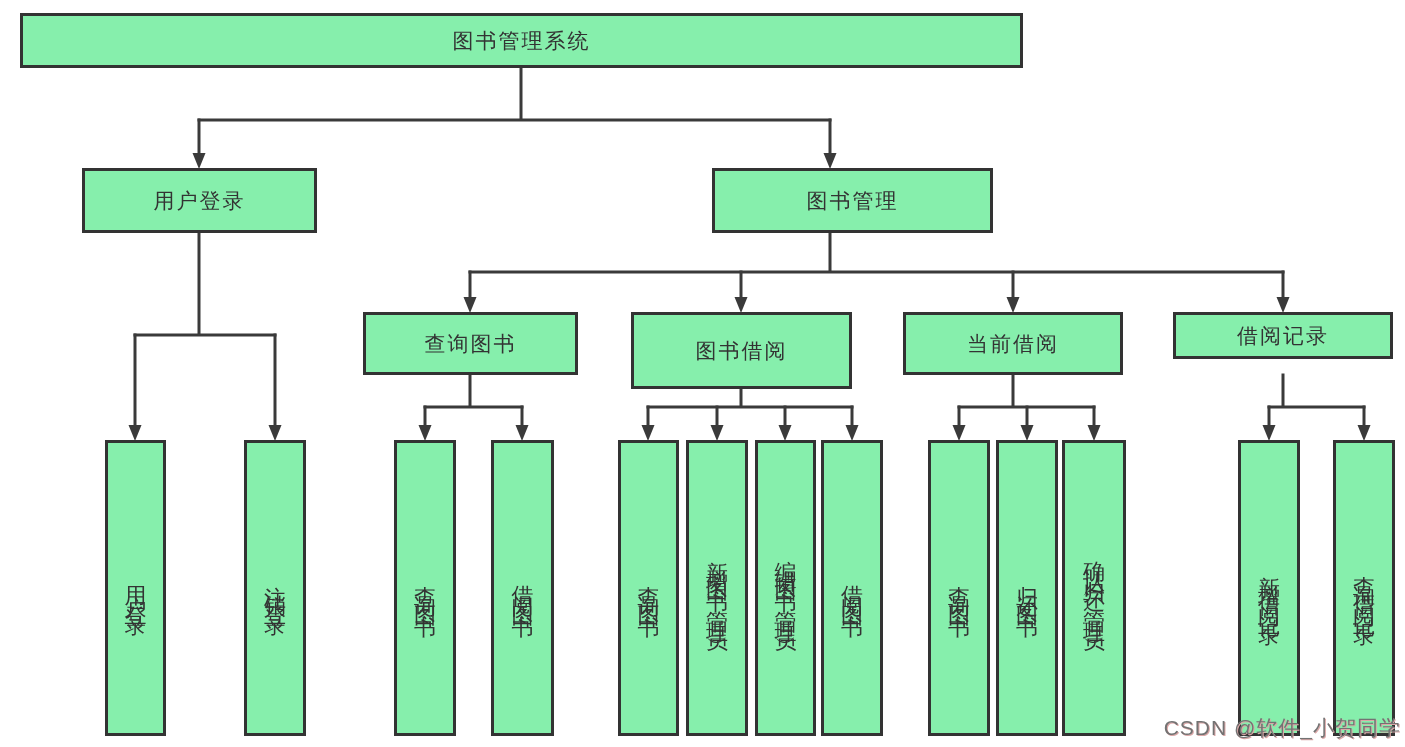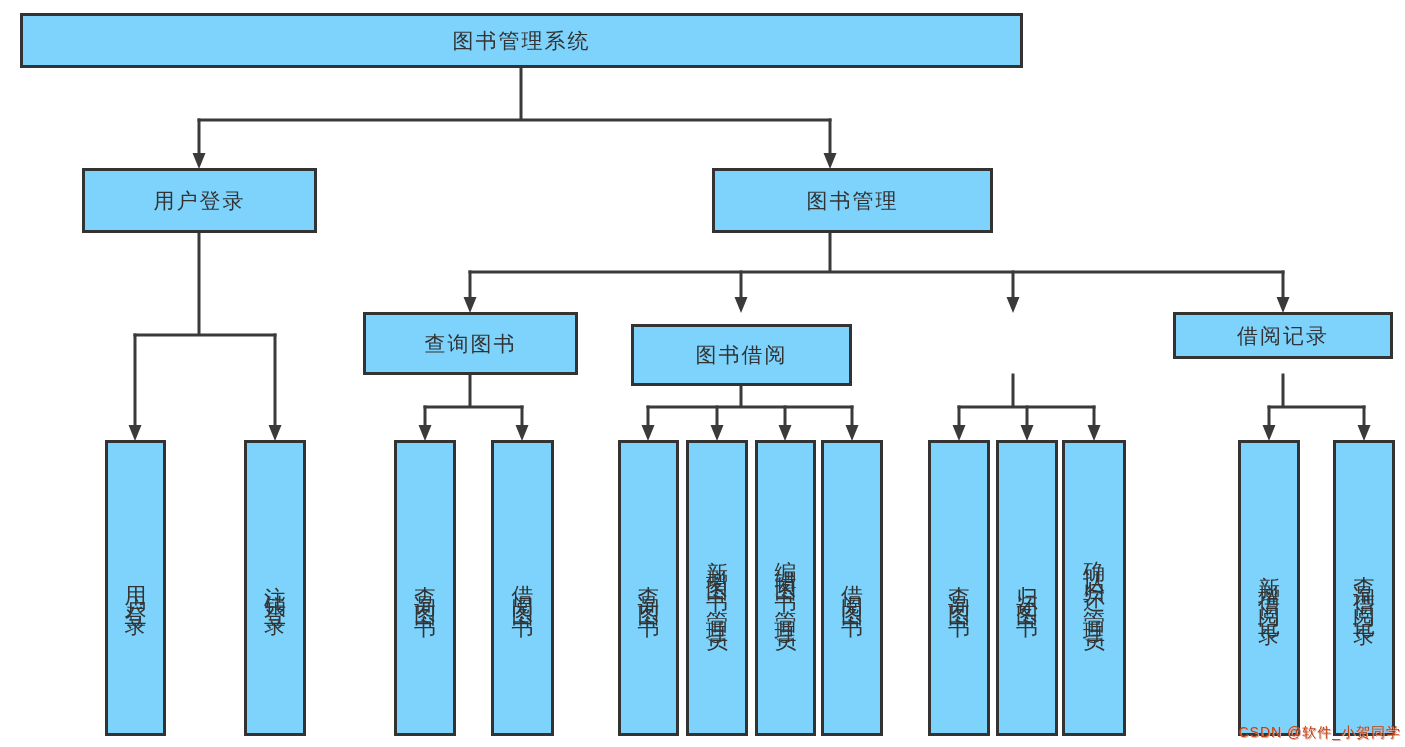--- a/index.html
+++ b/index.html
@@ -9,40 +9,40 @@
     background:#ffffff;
     font-family:"Liberation Sans","DejaVu Sans",sans-serif;
     overflow:hidden;
   }
   #connectors{position:absolute;left:0;top:0;}
   #connectors path{stroke:#3a3a3a;stroke-width:3;fill:none;stroke-linecap:square;}
   #connectors polygon{fill:#3a3a3a;stroke:none;}
   .box{
     position:absolute;
     box-sizing:border-box;
-    background:#7dd3fc;
+    background:#86efac;
     border:3px solid #333333;
     display:flex;align-items:center;justify-content:center;
     color:#333333;
   }
   .hbox{font-size:21px;letter-spacing:2px;}
   .leaf{top:440px;height:296px;}
   .vtext{
     writing-mode:vertical-rl;
     text-orientation:mixed;
     font-size:22px;
     letter-spacing:10px;
     line-height:1;
     color:#333333;
   }
   .watermark{
     position:absolute;
     right:4px;bottom:5px;
-    font-size:14px;
-    color:#c2410c;
+    font-size:21px;
+    color:#737373;
     letter-spacing:1px;
     text-shadow:1px 1px 0 #dba7a7;
     white-space:nowrap;
     margin-left:44px;
   }
 </style>
 </head>
 <body>
 
 <div class="canvas">
@@ -116,22 +116,25 @@
   <div class="box hbox" style="left:82px;top:168px;width:235px;height:65px">
     <span>用户登录</span>
   </div>
   <div class="box hbox" style="left:712px;top:168px;width:281px;height:65px">
     <span>图书管理</span>
   </div>
 
   <div class="box hbox" style="left:363px;top:312px;width:215px;height:63px">
     <span>查询图书</span>
   </div>
-  <div class="box hbox" style="left:631px;top:324px;width:221px;height:62px">
+  <div class="box hbox" style="left:631px;top:312px;width:221px;height:77px">
     <span>图书借阅</span>
+  </div>
+  <div class="box hbox" style="left:903px;top:312px;width:220px;height:63px">
+    <span>当前借阅</span>
   </div>
   <div class="box hbox" style="left:1173px;top:312px;width:220px;height:47px">
     <span>借阅记录</span>
   </div>
 
   <div class="box leaf" style="left:105px;width:61px">
     <span class="vtext">用户登录</span>
   </div>
   <div class="box leaf" style="left:244px;width:62px">
     <span class="vtext">注销登录</span>

